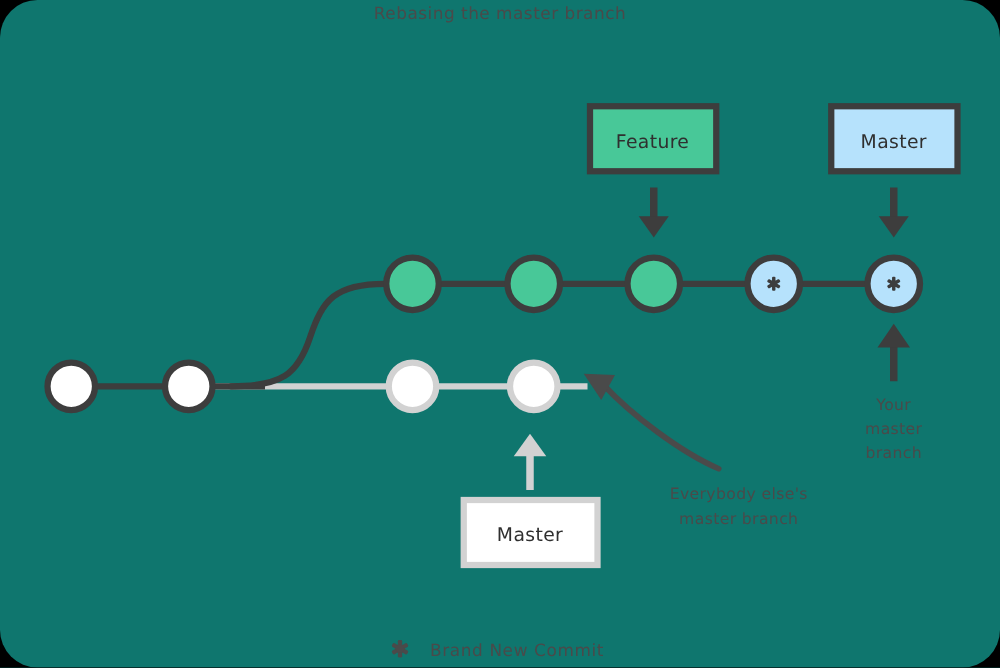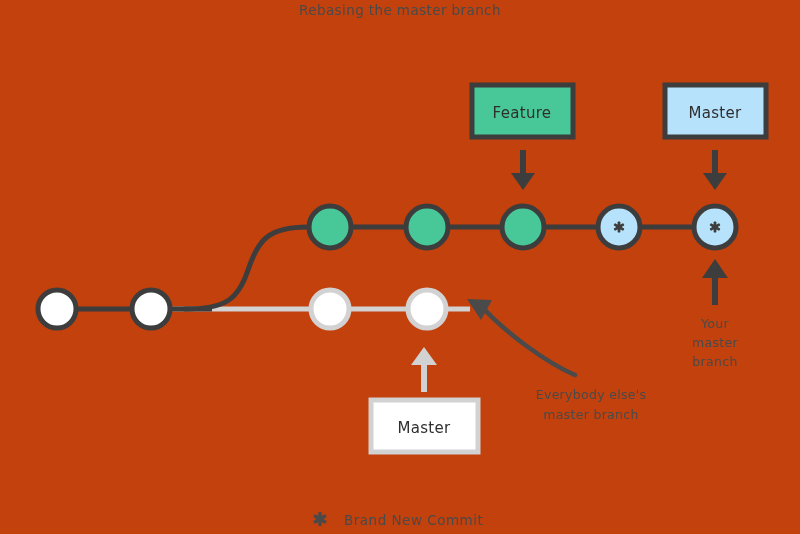--- a/index.html
+++ b/index.html
@@ -7,22 +7,23 @@
     padding: 0;
     background: #000000;
   }
   body {
     font-family: "DejaVu Sans", sans-serif;
   }
   #stage {
     position: relative;
     width: 800px;
     height: 534px;
-    background: #c2410c;
+    background: #0f766e;
     overflow: hidden;
+    border-radius: 30px;
   }
   #diagram-svg {
     position: absolute;
     left: 0;
     top: 0;
     width: 800px;
     height: 534px;
   }
   .svg-label {
     font-family: "DejaVu Sans", sans-serif;

